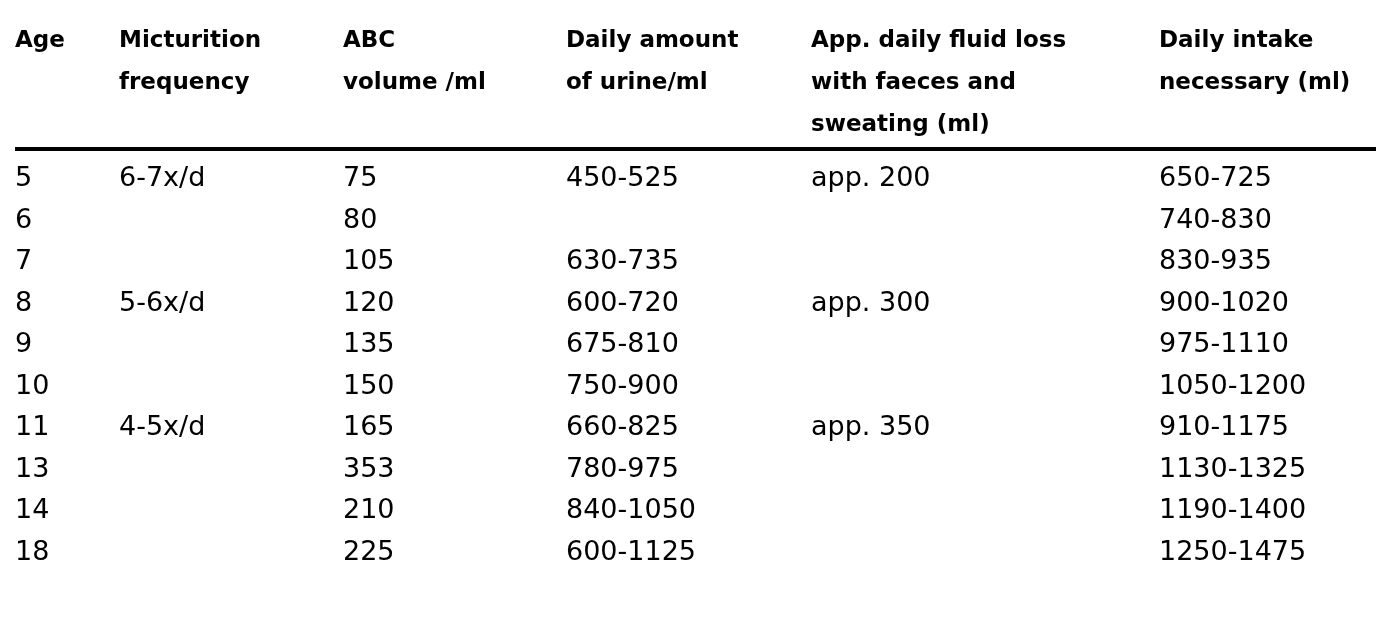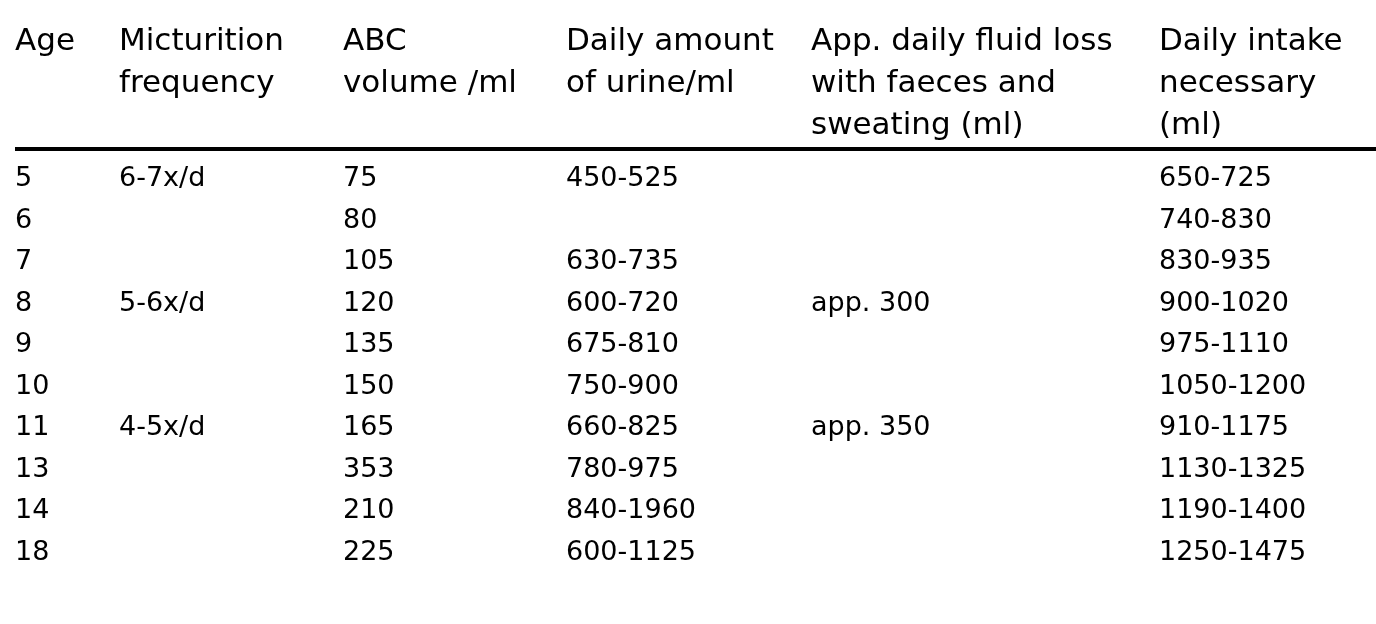--- a/index.html
+++ b/index.html
@@ -21,24 +21,25 @@
       top: 0;
       width: 1361px;
     }
     .header-row {
       position: relative;
       height: 150px;
     }
     .hcell {
       position: absolute;
       top: 18px;
-      font-size: 31px;
+      font-size: 23px;
       line-height: 42px;
       white-space: pre-line;
       letter-spacing: 0px;
+      font-weight: bold;
     }
     .rule {
       position: absolute;
       left: 0;
       top: 147px;
       width: 1361px;
       height: 4px;
       background: #000000;
     }
     .body-rows {
@@ -84,20 +85,21 @@
 necessary (ml)</div>
     <div class="rule"></div>
   </div>
 
   <div class="body-rows">
     <div class="row">
       <div class="cell c0">5</div>
       <div class="cell c1">6-7x/d</div>
       <div class="cell c2">75</div>
       <div class="cell c3">450-525</div>
+      <div class="cell c4">app. 200</div>
       <div class="cell c5">650-725</div>
     </div>
     <div class="row">
       <div class="cell c0">6</div>
       <div class="cell c1"></div>
       <div class="cell c2">80</div>
       <div class="cell c4"></div>
       <div class="cell c5">740-830</div>
     </div>
     <div class="row">
@@ -145,21 +147,21 @@
       <div class="cell c1"></div>
       <div class="cell c2">353</div>
       <div class="cell c3">780-975</div>
       <div class="cell c4"></div>
       <div class="cell c5">1130-1325</div>
     </div>
     <div class="row">
       <div class="cell c0">14</div>
       <div class="cell c1"></div>
       <div class="cell c2">210</div>
-      <div class="cell c3">840-1960</div>
+      <div class="cell c3">840-1050</div>
       <div class="cell c4"></div>
       <div class="cell c5">1190-1400</div>
     </div>
     <div class="row">
       <div class="cell c0">18</div>
       <div class="cell c1"></div>
       <div class="cell c2">225</div>
       <div class="cell c3">600-1125</div>
       <div class="cell c4"></div>
       <div class="cell c5">1250-1475</div>

